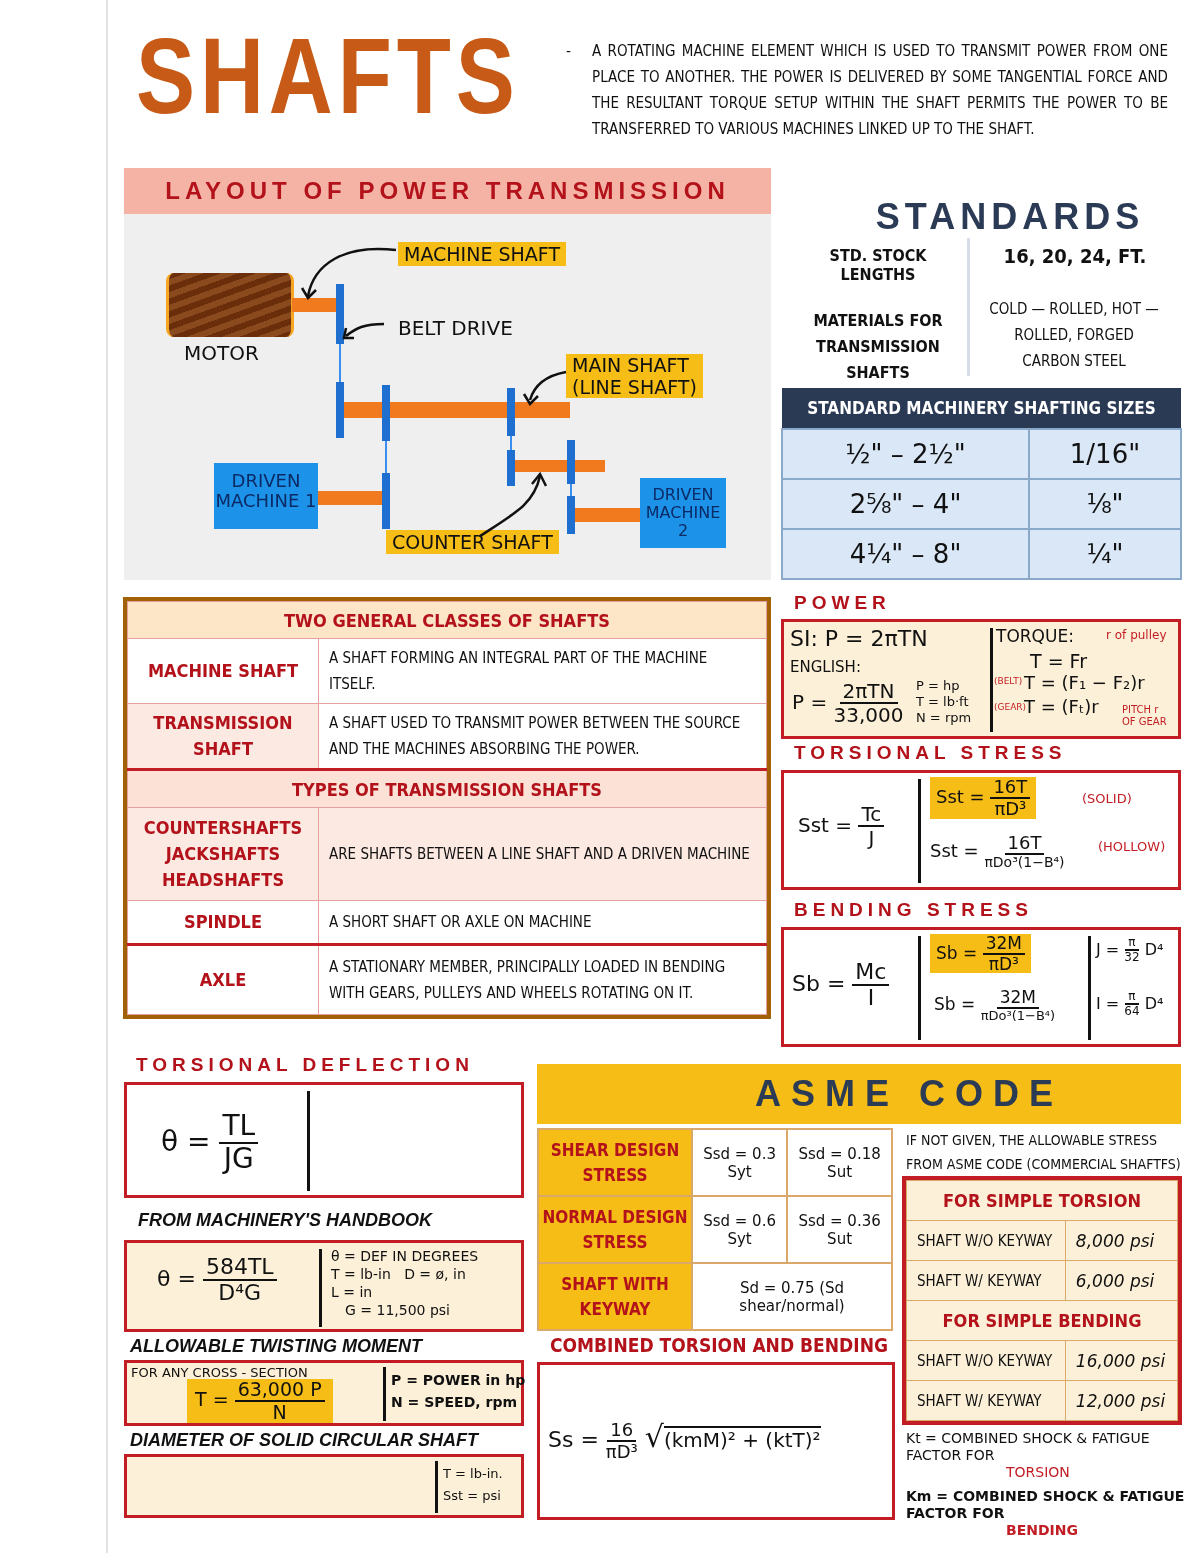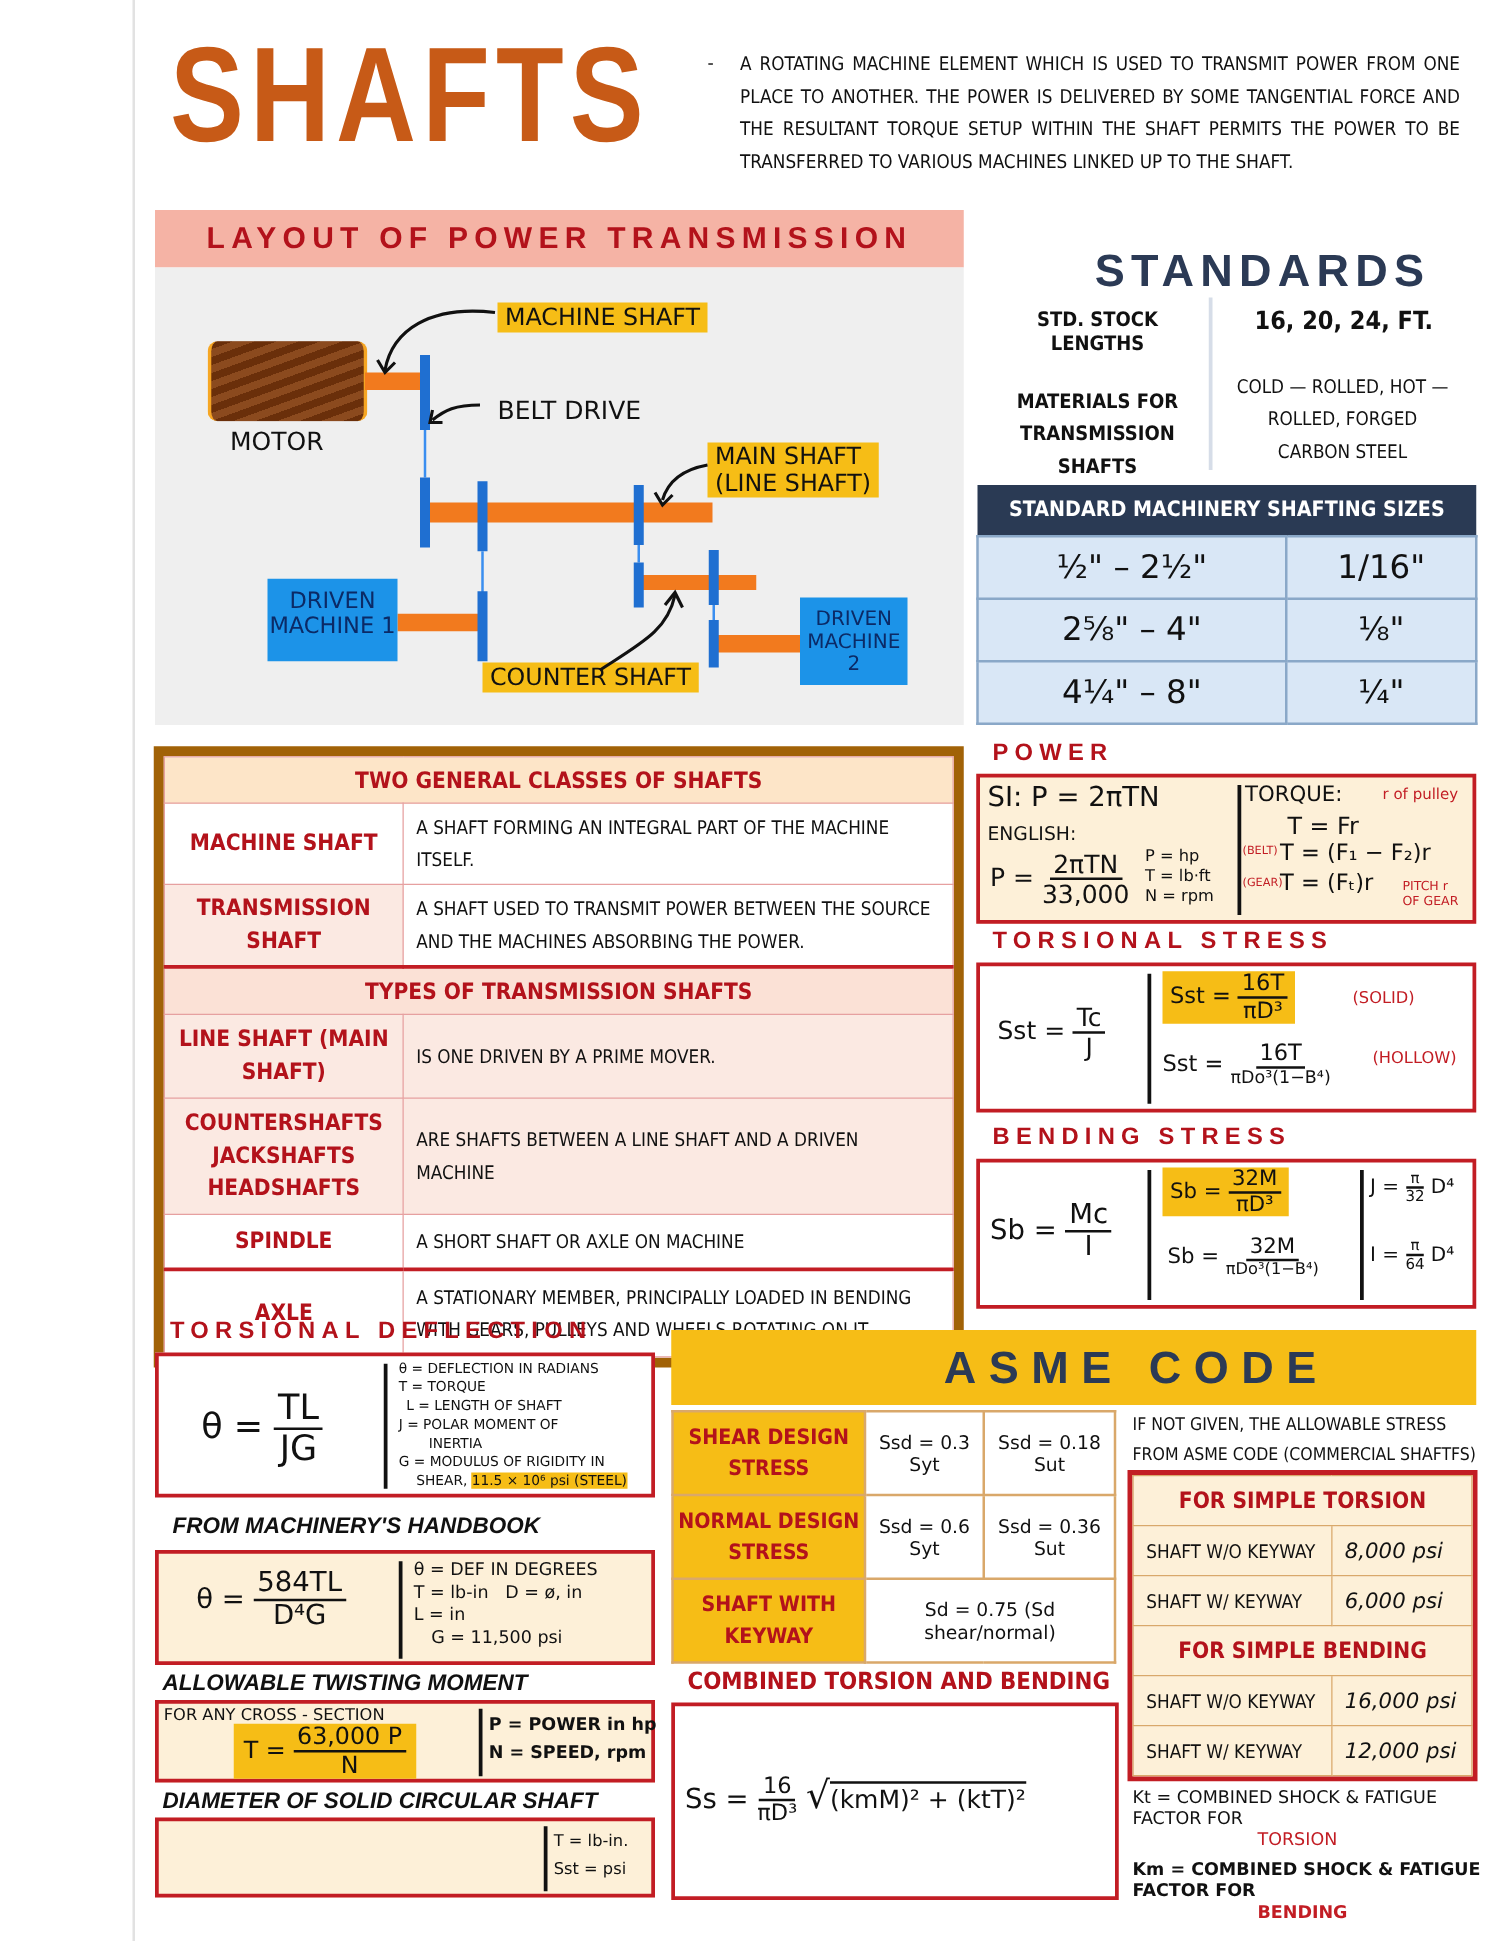--- a/index.html
+++ b/index.html
@@ -28,21 +28,21 @@
   
   .std-title{left:860px;top:196px;width:300px;text-align:center;font-size:36px;font-weight:bold;color:#2b3a55;letter-spacing:5px;}
   .std-divider{left:967px;top:238px;width:3px;height:138px;background:#d6dde8;}
   .std-label{font-size:16px;font-weight:bold;text-align:center;}
   .std-value{text-align:center;}
   .shaft-table{left:781px;top:388px;width:401px;border-collapse:collapse;}
   .shaft-table-head{background:#2a3a54;color:#fff;font-weight:bold;font-size:17px;text-align:center;height:38px;}
   .shaft-table td{background:#d9e7f6;border:2px solid #8aa8c8;height:46px;text-align:center;font-size:26px;font-family:"DejaVu Sans",sans-serif;}
 
   
-  .classes{left:123px;top:597px;width:648px;border:8px solid #a16207;}
+  .classes{left:123px;top:597px;width:648px;border:4px solid #a16207;}
   .classes table{width:100%;border-collapse:collapse;}
   .classes td{border:1px solid #e6a0a0;font-size:15px;padding:6px 10px;}
   .classes .sec-head{background:#fde5c8;text-align:center;font-weight:bold;color:#b3121b;font-size:18px;height:36px;padding:0;}
   .classes .sec-head2{background:#fbe1d6;}
   .classes .term{width:170px;text-align:center;font-weight:bold;color:#b3121b;font-size:18px;line-height:26px;}
   .classes .def{line-height:26px;}
   .row-white td{background:#fff;}
   .row-pink td{background:#fbe9e2;}
   .thick-top td{border-top:3px solid #c21d24;}
 
@@ -178,24 +178,20 @@
       <td class="def">A SHAFT FORMING AN INTEGRAL PART OF THE MACHINE ITSELF.</td>
     </tr>
     <tr>
       <td class="term" style="background:#fbe9e2;height:52px;">TRANSMISSION SHAFT</td>
       <td class="def" style="background:#fff;">A SHAFT USED TO TRANSMIT POWER BETWEEN THE SOURCE AND THE MACHINES ABSORBING THE POWER.</td>
     </tr>
     <tr class="thick-top">
           <td colspan="2" class="sec-head sec-head2">TYPES OF TRANSMISSION SHAFTS</td>
         </tr>
     <tr class="row-pink">
-      <td class="term" style="height:54px;">LINE SHAFT (MAIN SHAFT)</td>
-      <td class="def">IS ONE DRIVEN BY A PRIME MOVER.</td>
-    </tr>
-    <tr class="row-pink">
       <td class="term" style="height:80px;">COUNTERSHAFTS JACKSHAFTS HEADSHAFTS</td>
       <td class="def">ARE SHAFTS BETWEEN A LINE SHAFT AND A DRIVEN MACHINE</td>
     </tr>
     <tr class="row-white">
       <td class="term" style="height:30px;">SPINDLE</td>
       <td class="def">A SHORT SHAFT OR AXLE ON MACHINE</td>
     </tr>
     <tr class="row-white thick-top">
       <td class="term" style="height:56px;">AXLE</td>
       <td class="def">A STATIONARY MEMBER, PRINCIPALLY LOADED IN BENDING WITH GEARS, PULLEYS AND WHEELS ROTATING ON IT.</td>
@@ -308,29 +304,20 @@
 <div class="abs sec-title" style="left:136px;top:1054px;">TORSIONAL DEFLECTION</div>
 <div class="abs fbox white" style="left:124px;top:1082px;width:400px;height:116px;">
   <div class="fx" style="left:34px;top:26px;font-size:28px;">
     <span>θ =</span>
     <span class="frac">
         <span class="num">TL</span>
         <span class="den">JG</span>
       </span>
   </div>
   <div class="vline" style="left:180px;top:6px;height:100px;"></div>
-  <div class="fx" style="left:192px;top:2px;font-size:11px;line-height:15px;">
-    <div>θ = DEFLECTION IN RADIANS</div>
-    <div>T = TORQUE</div>
-    <div style="padding-left:6px;">L = LENGTH OF SHAFT</div>
-    <div>J = POLAR MOMENT OF</div>
-    <div style="padding-left:24px;">INERTIA</div>
-    <div>G = MODULUS OF RIGIDITY IN</div>
-    <div style="padding-left:14px;"><span>SHEAR,</span> <span class="hl">11.5 × 10⁶ psi (STEEL)</span></div>
-  </div>
 </div>
 
 <div class="abs it-head" style="left:138px;top:1210px;">FROM MACHINERY'S HANDBOOK</div>
 <div class="abs fbox cream" style="left:124px;top:1240px;width:400px;height:92px;">
   <div class="fx" style="left:30px;top:12px;font-size:22px;">
     <span>θ =</span>
     <span class="frac">
         <span class="num">584TL</span>
         <span class="den">D⁴G</span>
       </span>

